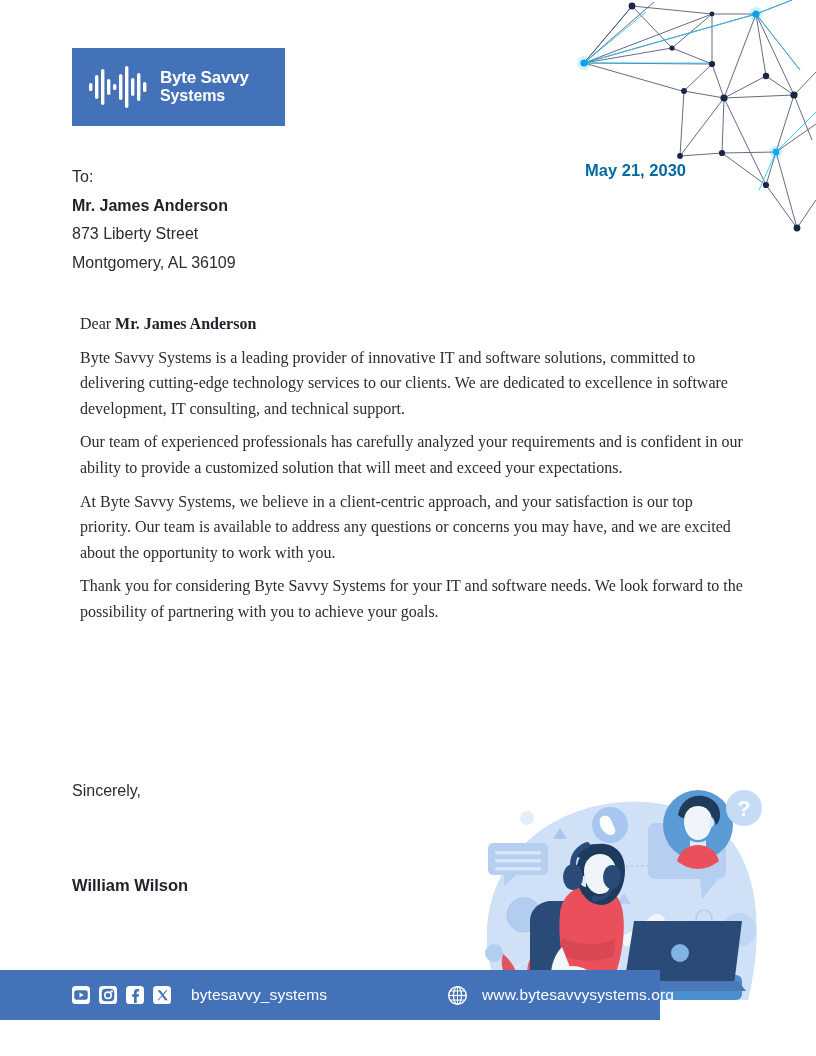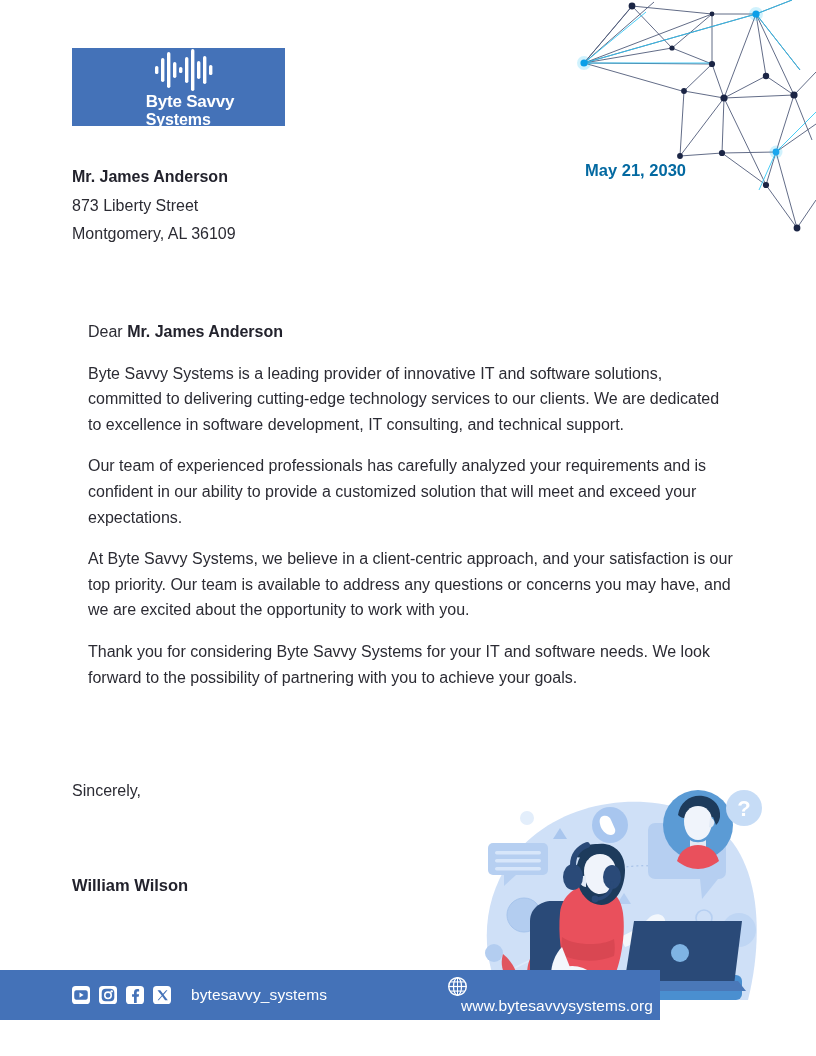--- a/index.html
+++ b/index.html
@@ -29,23 +29,22 @@
   
   .logo-block {
     position: absolute;
     left: 72px;
     top: 48px;
     width: 213px;
     height: 78px;
     background: #4472b8;
     display: flex;
     align-items: center;
-    padding-left: 23px;
+    padding-left: 16px;
     box-sizing: border-box;
-    flex-direction: column;
   }
   .logo-wave {
     width: 60px;
     height: 44px;
     flex: 0 0 auto;
     margin-right: 12px;
   }
   .logo-text {
     line-height: 1.12;
     padding-bottom: 2px;
@@ -92,21 +91,21 @@
     position: absolute;
     left: 72px;
     top: 303px;
     width: 680px;
     font-size: 16px;
     line-height: 25.6px;
     color: #2b2b33;
   }
   .salutation { margin: 0 0 28px 0; }
   .salutation .sal-name { font-weight: bold; color: #22222c; }
-  .letter-body p { margin: 16px; }
+  .letter-body p { margin: 8px; font-family: Liberation Serif, serif; }
   .para-gap { margin-top: 26px; }
   .para-tight { margin-top: 2px; }
 
   .sign-off {
     position: absolute;
     left: 72px;
     top: 782px;
     font-size: 16px;
     color: #2b2b33;
   }
@@ -155,23 +154,22 @@
   }
   .footer-handle {
     color: #ffffff;
     font-size: 15.5px;
     margin-left: 11px;
     letter-spacing: 0.1px;
     white-space: nowrap;
   }
   .footer-web {
     display: flex;
-    align-items: flex-start;
+    align-items: center;
     margin-left: 120px;
-    flex-direction: column;
   }
   .globe-icon {
     width: 21px;
     height: 21px;
     display: block;
   }
   .footer-url {
     color: #ffffff;
     font-size: 15.5px;
     margin-left: 14px;
@@ -273,20 +271,21 @@
   </svg>
   <div class="logo-text">
     <span class="logo-name">Byte Savvy</span>
     <span class="logo-sub">Systems</span>
   </div>
 </div>
 
 <div class="letter-date">May 21, 2030</div>
 
 <div class="recipient">
+  <span class="r-line">To:</span>
   <span class="r-line r-name">Mr. James Anderson</span>
   <span class="r-line">873 Liberty Street</span>
   <span class="r-line">Montgomery, AL 36109</span>
 </div>
 
 <div class="letter-body">
   <p class="salutation"><span>Dear </span><span class="sal-name">Mr. James Anderson</span></p>
   <p>Byte Savvy Systems is a leading provider of innovative IT and software solutions, committed to delivering cutting-edge technology services to our clients. We are dedicated to excellence in software development, IT consulting, and technical support.</p>
   <p class="para-gap">Our team of experienced professionals has carefully analyzed your requirements and is confident in our ability to provide a customized solution that will meet and exceed your expectations.</p>
   <p class="para-tight">At Byte Savvy Systems, we believe in a client-centric approach, and your satisfaction is our top priority. Our team is available to address any questions or concerns you may have, and we are excited about the opportunity to work with you.</p>

